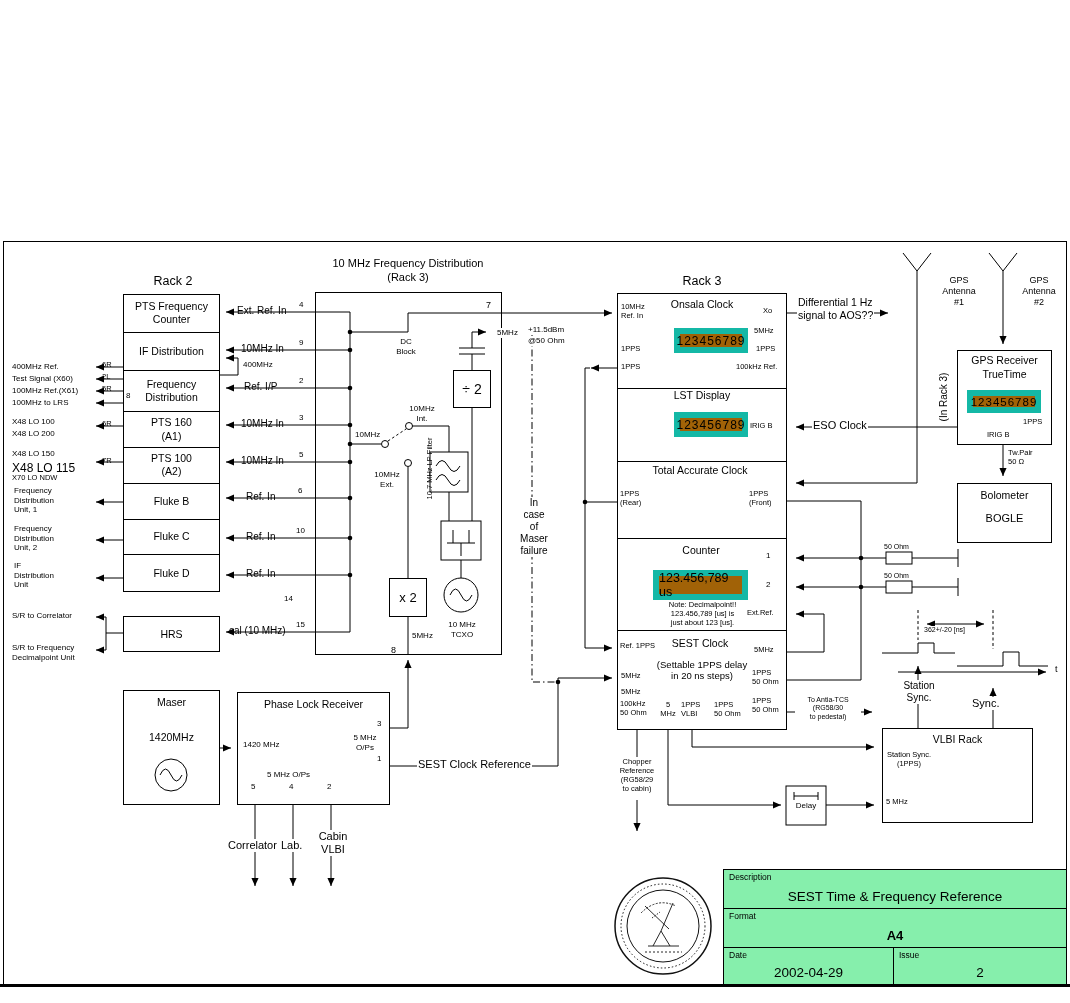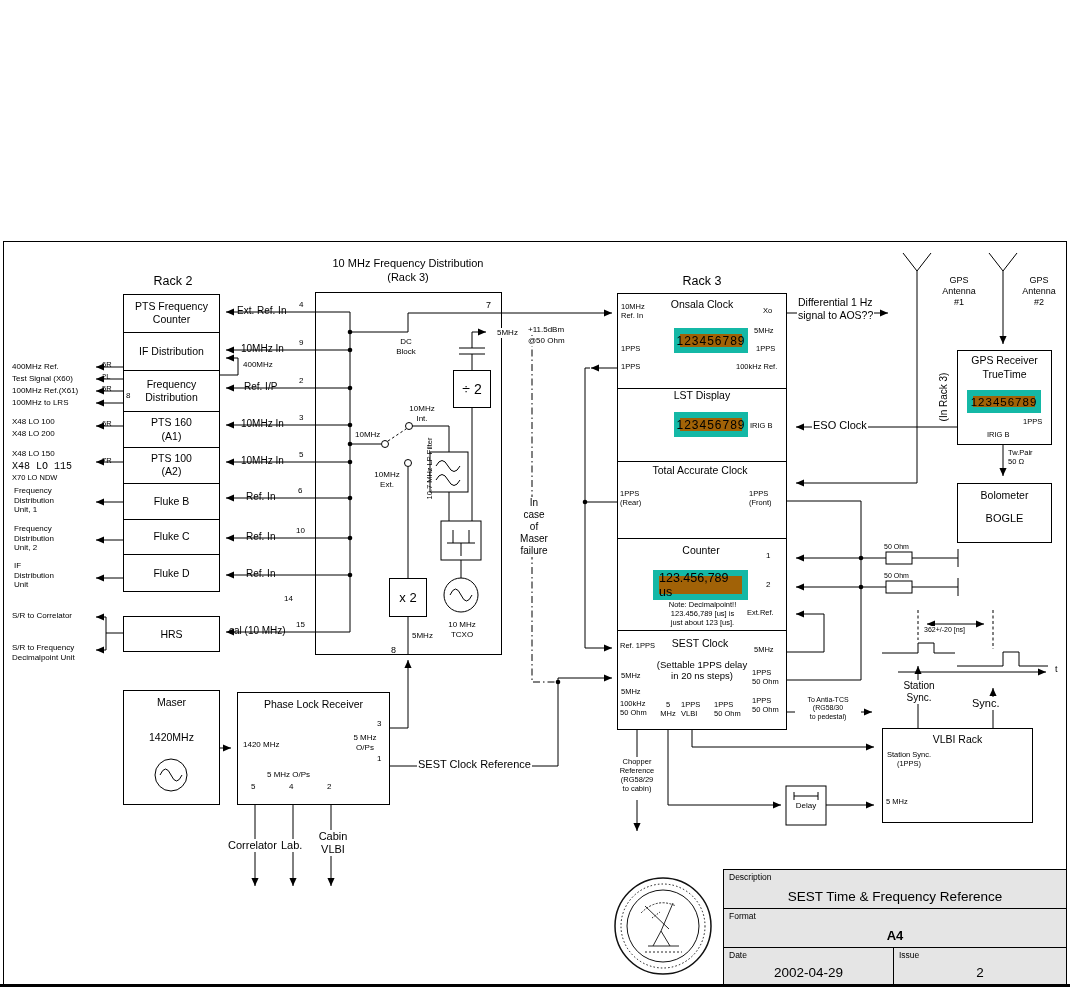--- a/index.html
+++ b/index.html
@@ -196,21 +196,21 @@
 
   <div class="box" style="left:882px;top:728px;width:151px;height:95px"></div>
   <div class="t c u" style="left:910px;top:733px;width:95px;font-size:10.5px">VLBI Rack</div>
 
   <div class="box" style="left:123px;top:690px;width:97px;height:115px"></div>
   <div class="t c u" style="left:138px;top:696px;width:67px;font-size:10.5px">Maser</div>
   <div class="t c" style="left:136px;top:731px;width:71px;font-size:10.5px">1420MHz</div>
   <div class="box" style="left:237px;top:692px;width:153px;height:113px"></div>
   <div class="t c u" style="left:245px;top:698px;width:137px;font-size:10.5px">Phase Lock Receiver</div>
 
-  <div class="box" style="left:723px;top:869px;width:344px;height:116px;background:#e5e5e5">
+  <div class="box" style="left:723px;top:869px;width:344px;height:116px;background:#86efac">
     <div style="height:39px;position:relative;border-bottom:1px solid #000;box-sizing:border-box">
       <span class="tbl">Description</span>
       <div class="tbv" style="font-size:13.5px">SEST Time &amp; Frequency Reference</div>
     </div>
     <div style="height:39px;display:flex;border-bottom:1px solid #000;box-sizing:border-box">
       <div style="flex:1;position:relative">
         <span class="tbl">Format</span>
         <div class="tbv b" style="font-size:13px">A4</div>
       </div>
     </div>
@@ -251,21 +251,21 @@
       <div class="lbl" style="left: 12px; top: 374px; font-size: 8px;">Test Signal (X60)</div>
       <div class="lbl" style="left: 12px; top: 386px; font-size: 8px;">100MHz Ref.(X61)</div>
       <div class="lbl" style="left: 12px; top: 398px; font-size: 8px;">100MHz to LRS</div>
       <div class="lbl" style="left: 102px; top: 360px; font-size: 7.5px;">6R</div>
       <div class="lbl" style="left: 102px; top: 372px; font-size: 7.5px;">2L</div>
       <div class="lbl" style="left: 102px; top: 384px; font-size: 7.5px;">5R</div>
       <div class="lbl" style="left: 12px; top: 417px; font-size: 8px;">X48 LO 100</div>
       <div class="lbl" style="left: 12px; top: 429px; font-size: 8px;">X48 LO 200</div>
       <div class="lbl" style="left: 102px; top: 419px; font-size: 7.5px;">6R</div>
       <div class="lbl" style="left: 12px; top: 449px; font-size: 8px;">X48 LO 150</div>
-      <div class="lbl" style="left: 12px; top: 461px; font-size: 10px; font-family: Liberation Mono, monospace;">X48 LO 115</div>
+      <div class="lbl" style="left: 12px; top: 461px; font-size: 12px;">X48 LO 115</div>
       <div class="lbl" style="left: 12px; top: 473px; font-size: 7.5px;">X70 LO NDW</div>
       <div class="lbl" style="left: 102px; top: 456px; font-size: 7.5px;">7R</div>
       <div class="lbl" style="left: 14px; top: 486px; font-size: 8px;">Frequency
 Distribution
 Unit, 1</div>
       <div class="lbl" style="left: 14px; top: 524px; font-size: 8px;">Frequency
 Distribution
 Unit, 2</div>
       <div class="lbl" style="left: 14px; top: 561px; font-size: 8px;">IF
 Distribution

